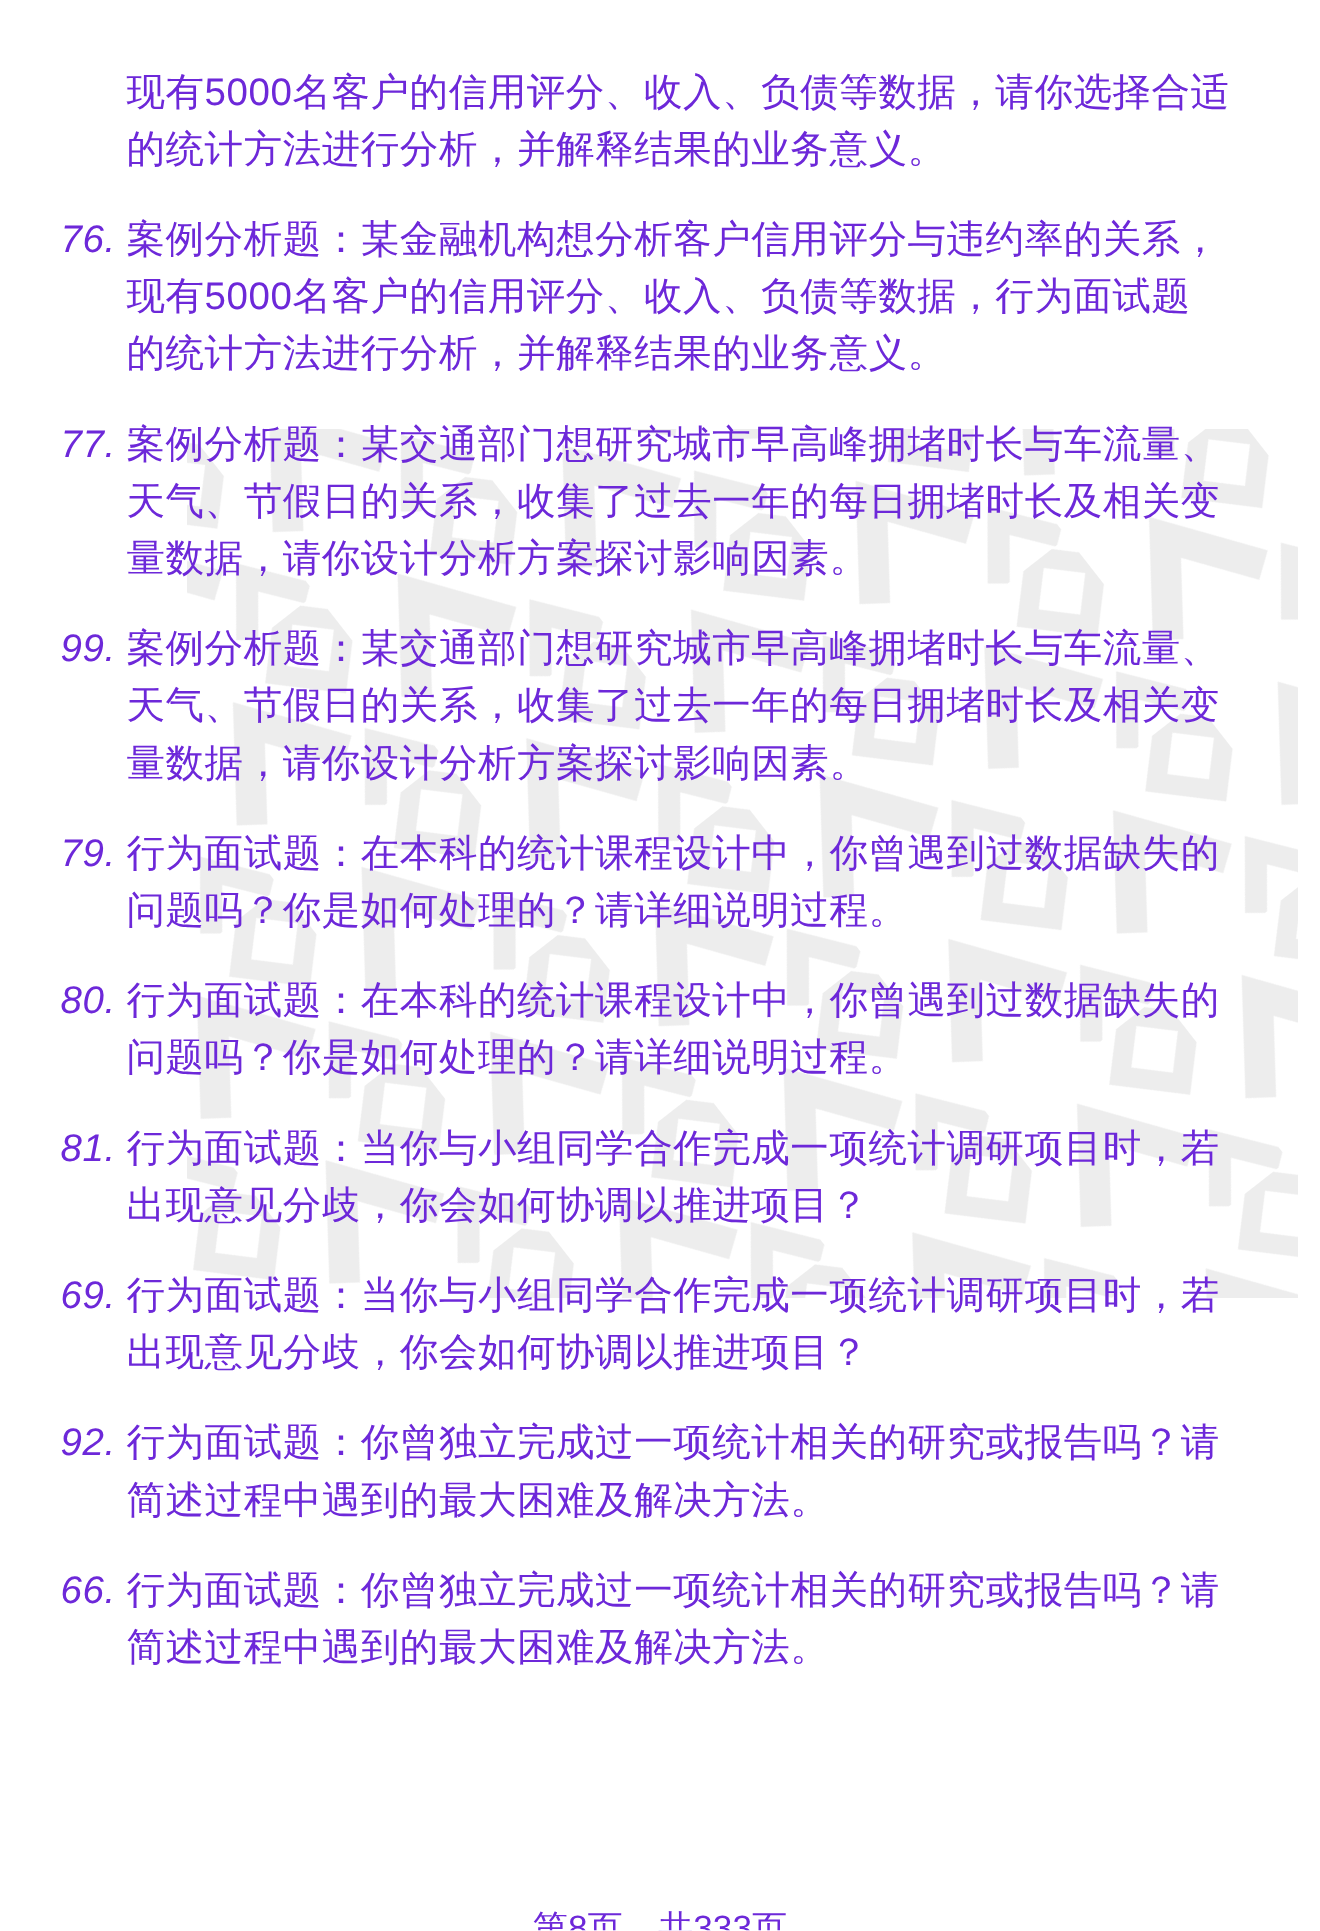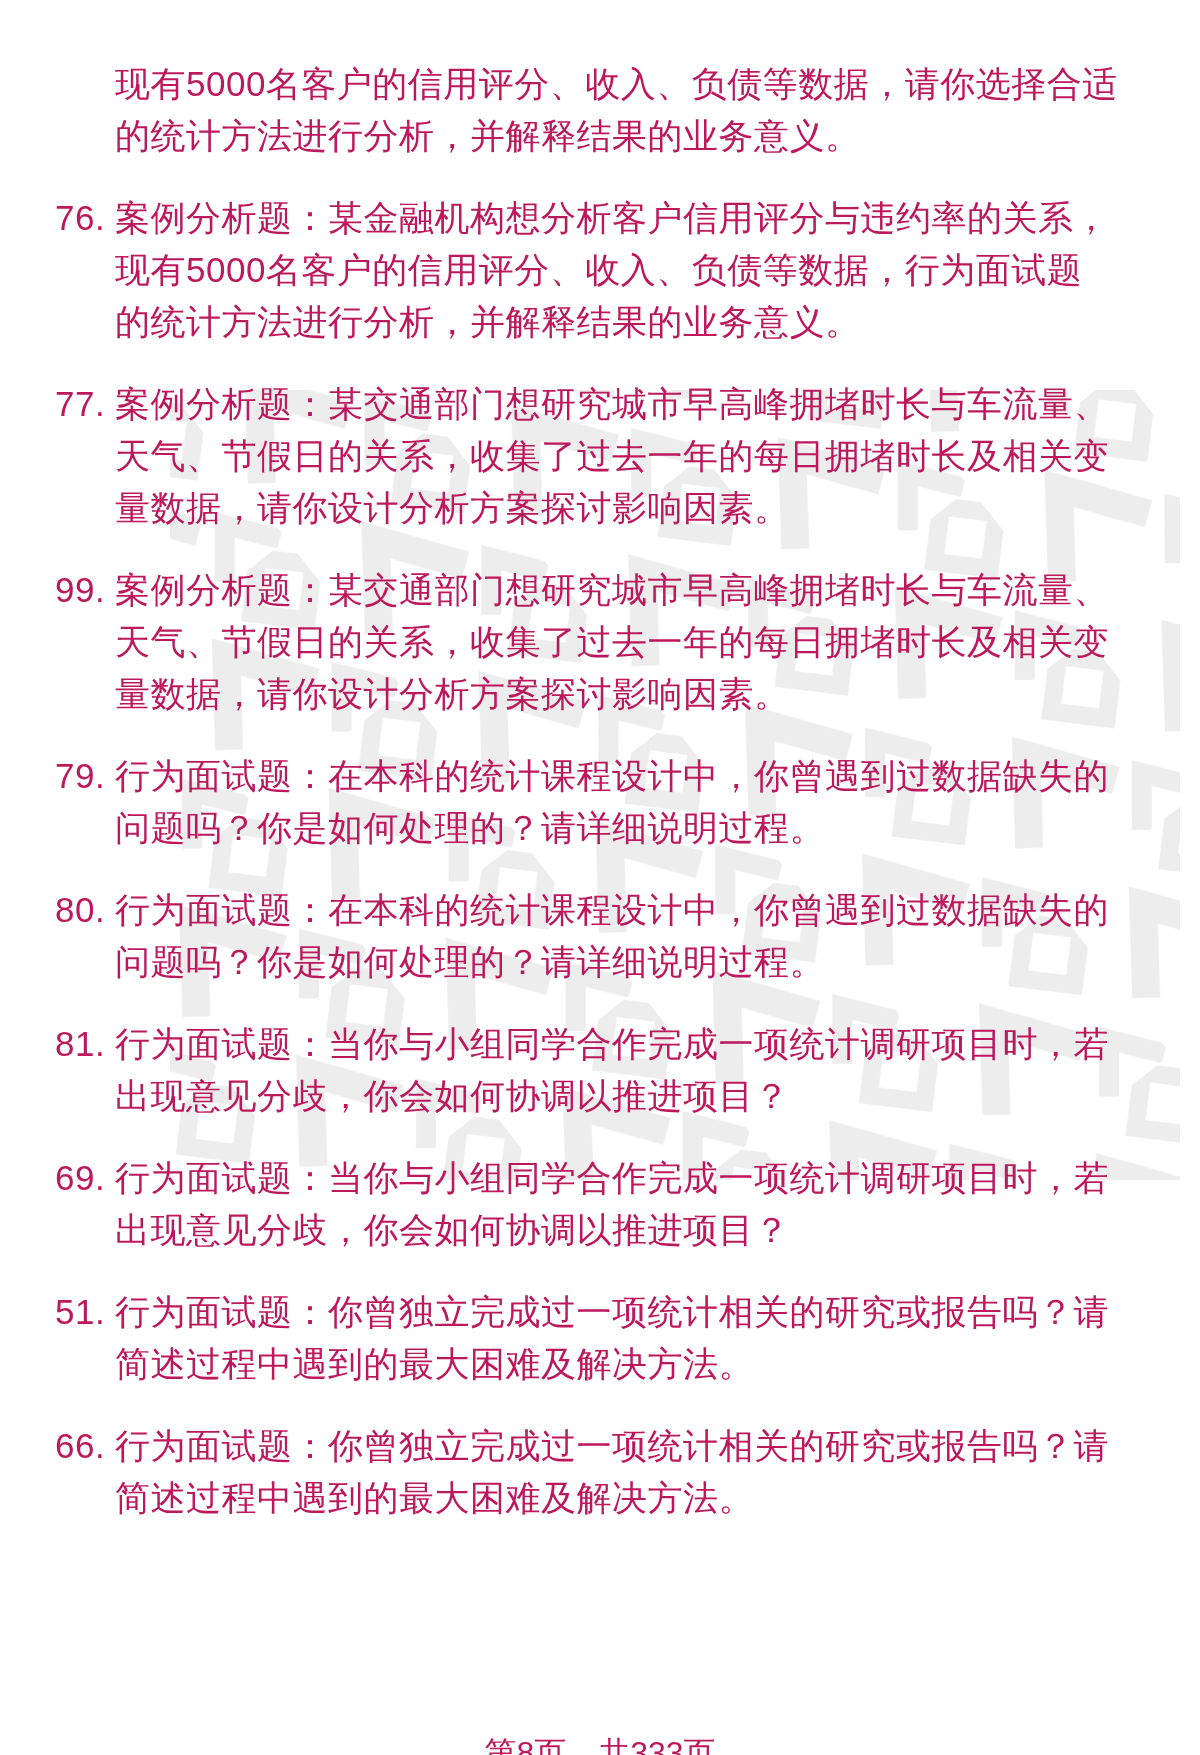--- a/index.html
+++ b/index.html
@@ -7,21 +7,21 @@
     padding: 0;
     background: #ffffff;
   }
   .page {
     position: relative;
     width: 1200px;
     height: 1755px;
     background: #ffffff;
     overflow: hidden;
     font-family: "Liberation Sans", "DejaVu Sans", sans-serif;
-    color: #be185d;
+    color: #6d28d9;
   }
   .watermark {
     position: absolute;
     left: 170px;
     top: 390px;
     z-index: 0;
     pointer-events: none;
   }
   .content {
     position: relative;
@@ -31,20 +31,21 @@
   .q-item {
     display: flex;
     align-items: flex-start;
     margin-bottom: 30px;
   }
   .q-num {
     flex: 0 0 60px;
     font-size: 35px;
     line-height: 52px;
     letter-spacing: 0.5px;
+    font-style: italic;
   }
   .q-text {
     flex: 1 1 auto;
     margin: 0;
     font-size: 35px;
     line-height: 52px;
     white-space: pre-line;
     letter-spacing: 0.5px;
   }
   .footer {
@@ -120,21 +121,21 @@
 出现意见分歧，你会如何协调以推进项目？</p>
     </div>
 
     <div class="q-item">
       <span class="q-num">69.</span>
       <p class="q-text">行为面试题：当你与小组同学合作完成一项统计调研项目时，若
 出现意见分歧，你会如何协调以推进项目？</p>
     </div>
 
     <div class="q-item">
-      <span class="q-num">51.</span>
+      <span class="q-num">92.</span>
       <p class="q-text">行为面试题：你曾独立完成过一项统计相关的研究或报告吗？请
 简述过程中遇到的最大困难及解决方法。</p>
     </div>
 
     <div class="q-item">
       <span class="q-num">66.</span>
       <p class="q-text">行为面试题：你曾独立完成过一项统计相关的研究或报告吗？请
 简述过程中遇到的最大困难及解决方法。</p>
     </div>
 

